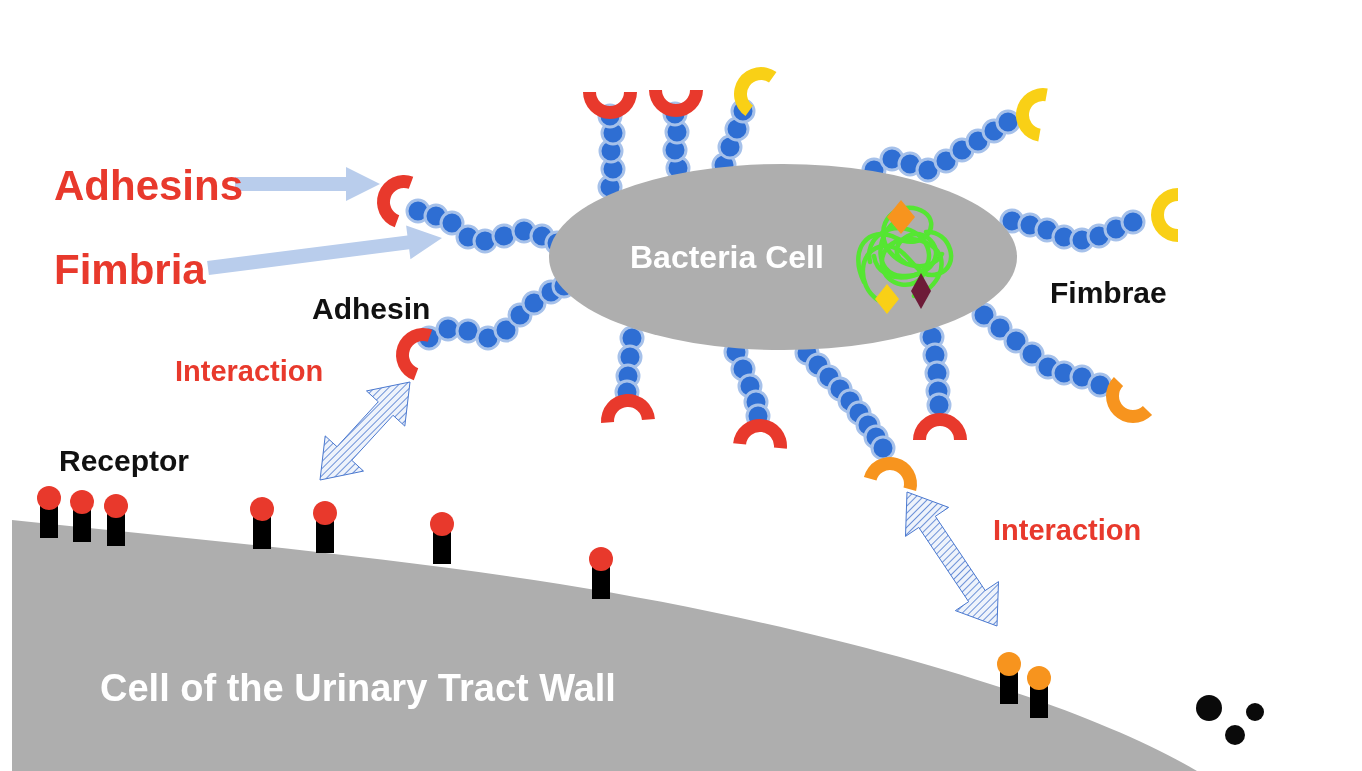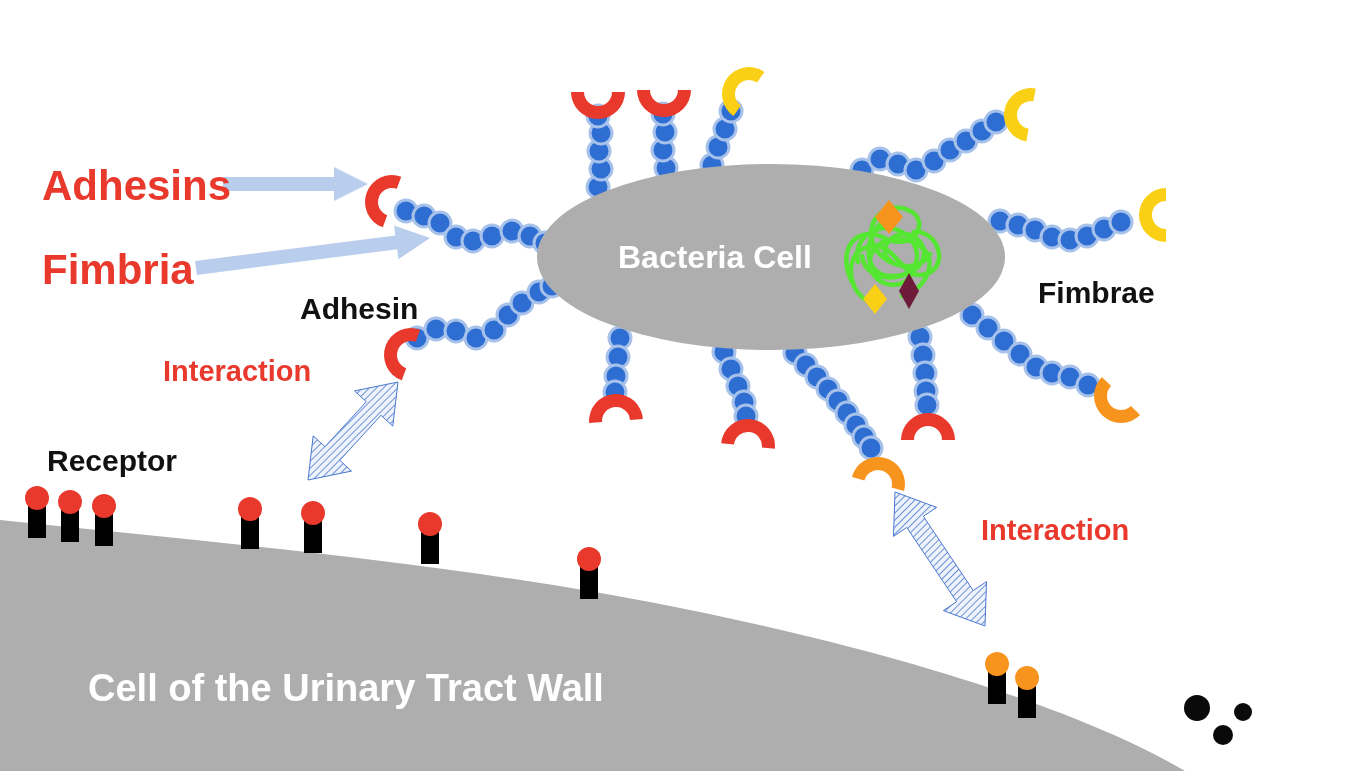--- a/index.html
+++ b/index.html
@@ -1,17 +1,17 @@
 <!DOCTYPE html>
 <html><head>
 <meta charset="utf-8">
 <style>
   html,body{margin:0;padding:0;background:#fff;}
   .stage{position:relative;width:1260px;height:771px;background:#ffffff;overflow:hidden;
-         font-family:"Liberation Sans",sans-serif;}
+         font-family:"Liberation Sans",sans-serif;margin-left:12px;}
   svg{display:block;}
   text{font-family:"Liberation Sans",sans-serif;}
   .lbl-red{fill:#e8392c;font-weight:800;}
   .lbl-black{fill:#111111;font-weight:800;}
   .lbl-white{fill:#ffffff;font-weight:800;}
 </style>
 </head>
 <body>
 
 <div class="stage">

